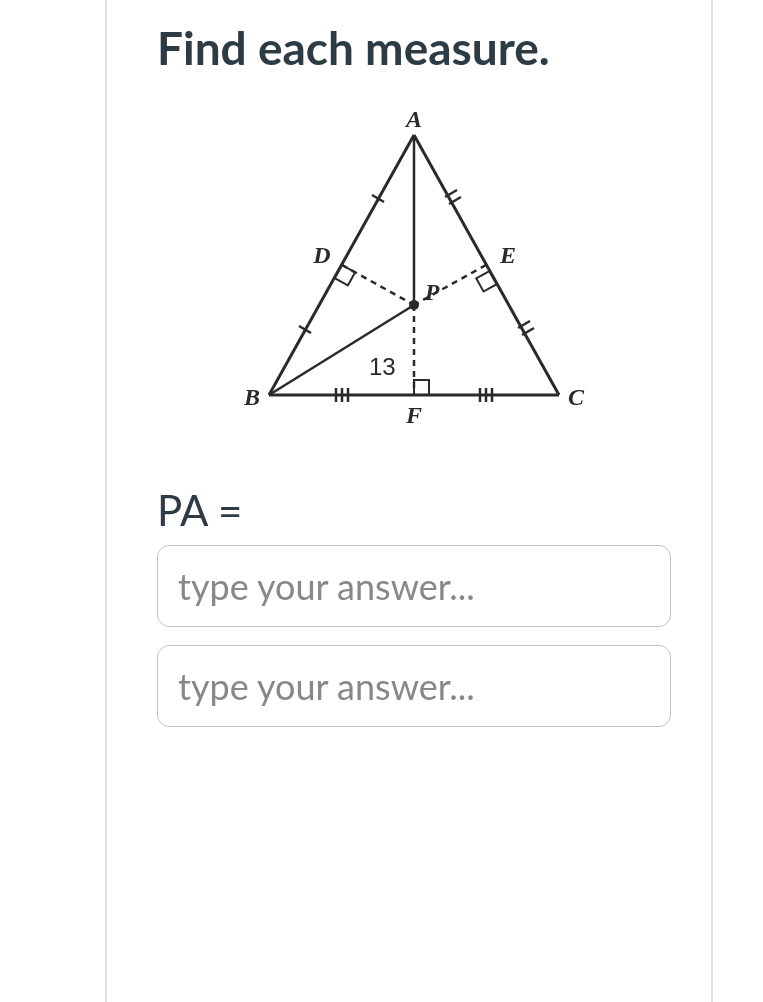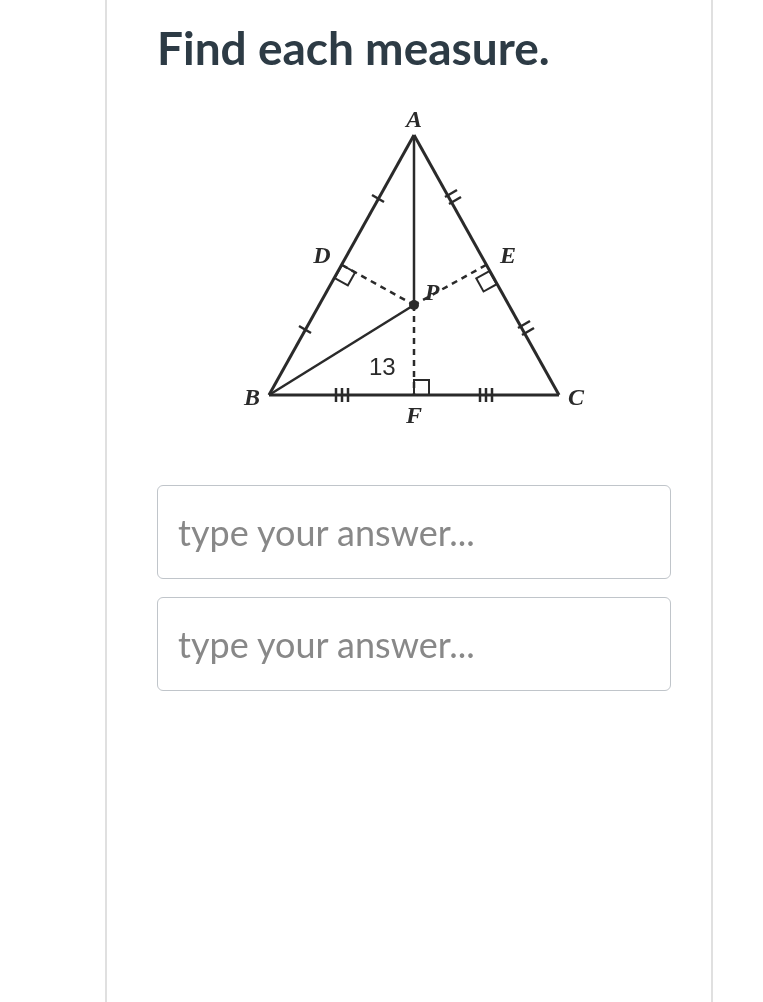--- a/index.html
+++ b/index.html
@@ -42,26 +42,26 @@
       margin-bottom: 18px;
     }
     .question-label {
       font-size: 42px;
       font-weight: 400;
       color: #2d3b45;
       margin-bottom: 10px;
     }
     .answer-input {
       width: 100%;
-      padding: 24px 20px;
+      padding: 18px 20px;
       font-size: 36px;
       font-family: inherit;
       color: #555;
       border: 1px solid #c0c5ca;
-      border-radius: 6px;
+      border-radius: 12px;
       background: #fff;
       outline: none;
     }
     .answer-input::placeholder {
       color: #888;
     }
   </style>
 </head>
 <body>
 
@@ -126,20 +126,21 @@
         <text x="98" y="158" text-anchor="middle">D</text>
         <text x="284" y="158" text-anchor="middle">E</text>
         <text x="190" y="318" text-anchor="middle">F</text>
         <text x="208" y="195" text-anchor="middle">P</text>
       </g>
 
       <text x="145" y="270" font-family="Arial, sans-serif" font-size="24" fill="#2a2a2a">13</text>
     </svg>
 
     <div class="question-group">
+      <div class="question-label">PA =</div>
       <input type="text" class="answer-input" placeholder="type your answer..." style="">
     </div>
 
     <div class="question-group">
       <input type="text" class="answer-input" placeholder="type your answer..." style="">
     </div>
   </div>
 </div>
 
 </body></html>

